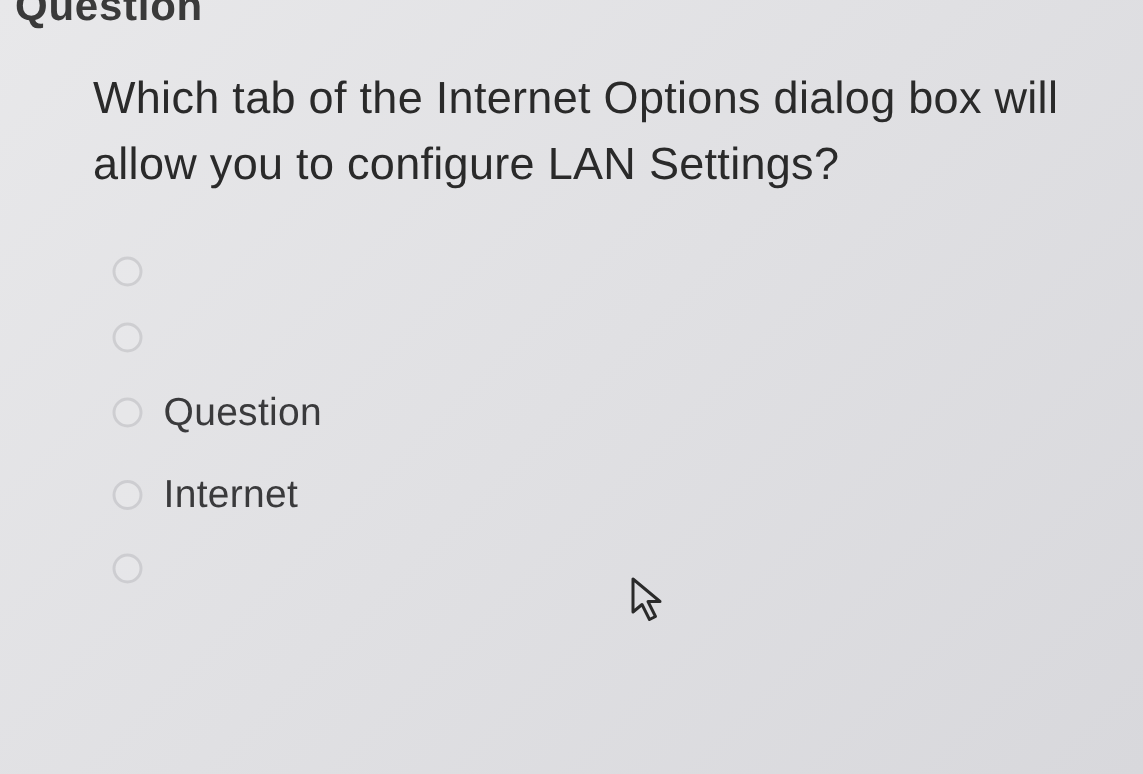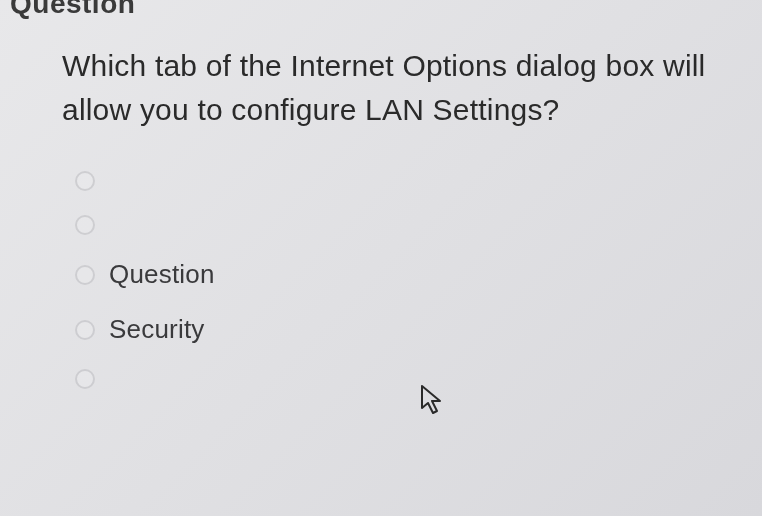--- a/index.html
+++ b/index.html
@@ -82,21 +82,21 @@
   </div>
   <div class="option-row">
     <div class="radio"></div>
   </div>
   <div class="option-row">
     <div class="radio"></div>
     <span class="option-label">Question</span>
   </div>
   <div class="option-row">
     <div class="radio"></div>
-    <span class="option-label">Security</span>
+    <span class="option-label">Internet</span>
   </div>
   <div class="option-row">
     <div class="radio"></div>
   </div>
 </div>
 
 <svg class="cursor" width="28" height="32" viewBox="0 0 28 32">
   <path d="M 2 2 L 2 24 L 8 19 L 13 29 L 17 27 L 12 17 L 20 17 Z" fill="none" stroke="#2a2a2a" stroke-width="2" stroke-linejoin="round"></path>
 </svg>
 

